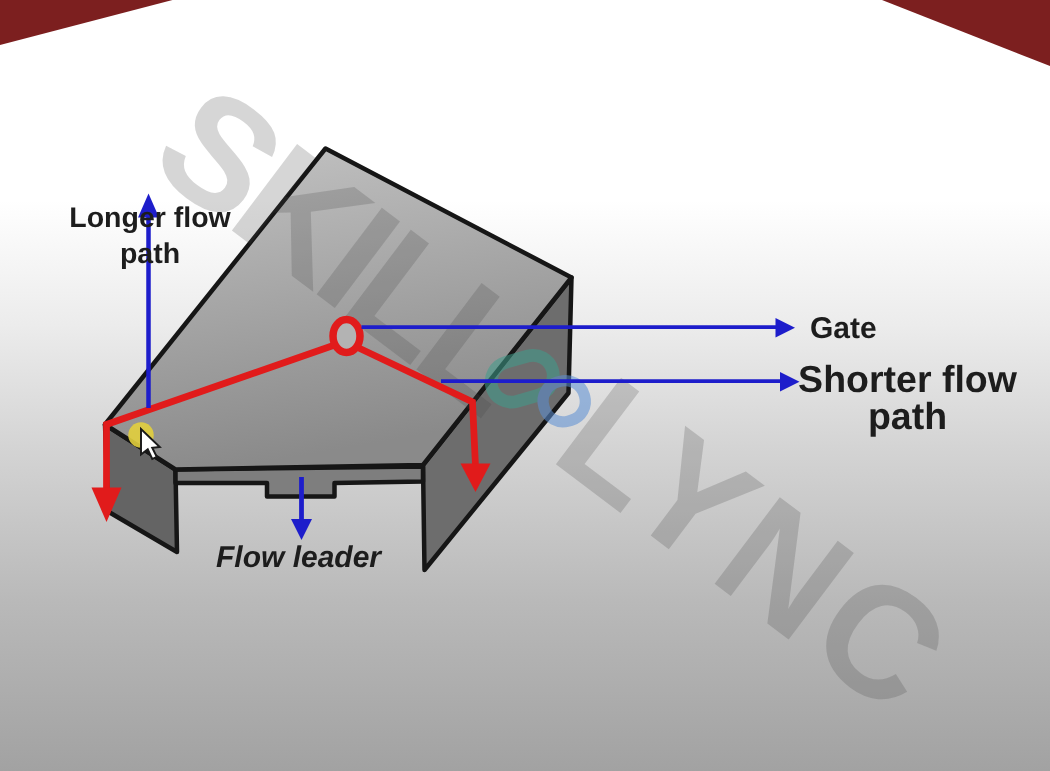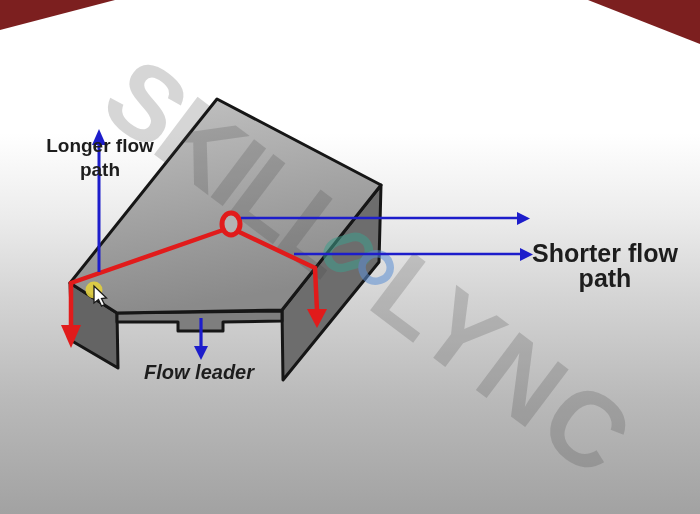--- a/index.html
+++ b/index.html
@@ -90,20 +90,21 @@
 
     <circle cx="94" cy="290" r="8.5" fill="var(--highlight-yellow)" opacity="0.9"></circle>
     <polygon points="94,286 94,303 98.5,299.5 101.5,306 104.5,304.5 101.5,298.5 106.5,298" fill="#ffffff" stroke="#1a1a1a" stroke-width="1.3"></polygon>
   </svg>
 
   <div class="lbl" id="lbl-longer">
     <div>Longer flow</div>
     <div>path</div>
   </div>
 
+  <div class="lbl" id="lbl-gate">Gate</div>
 
   <div class="lbl" id="lbl-shorter">
     <div>Shorter flow</div>
     <div>path</div>
   </div>
 
   <div class="lbl" id="lbl-leader">Flow leader</div>
 
 </div>
 

